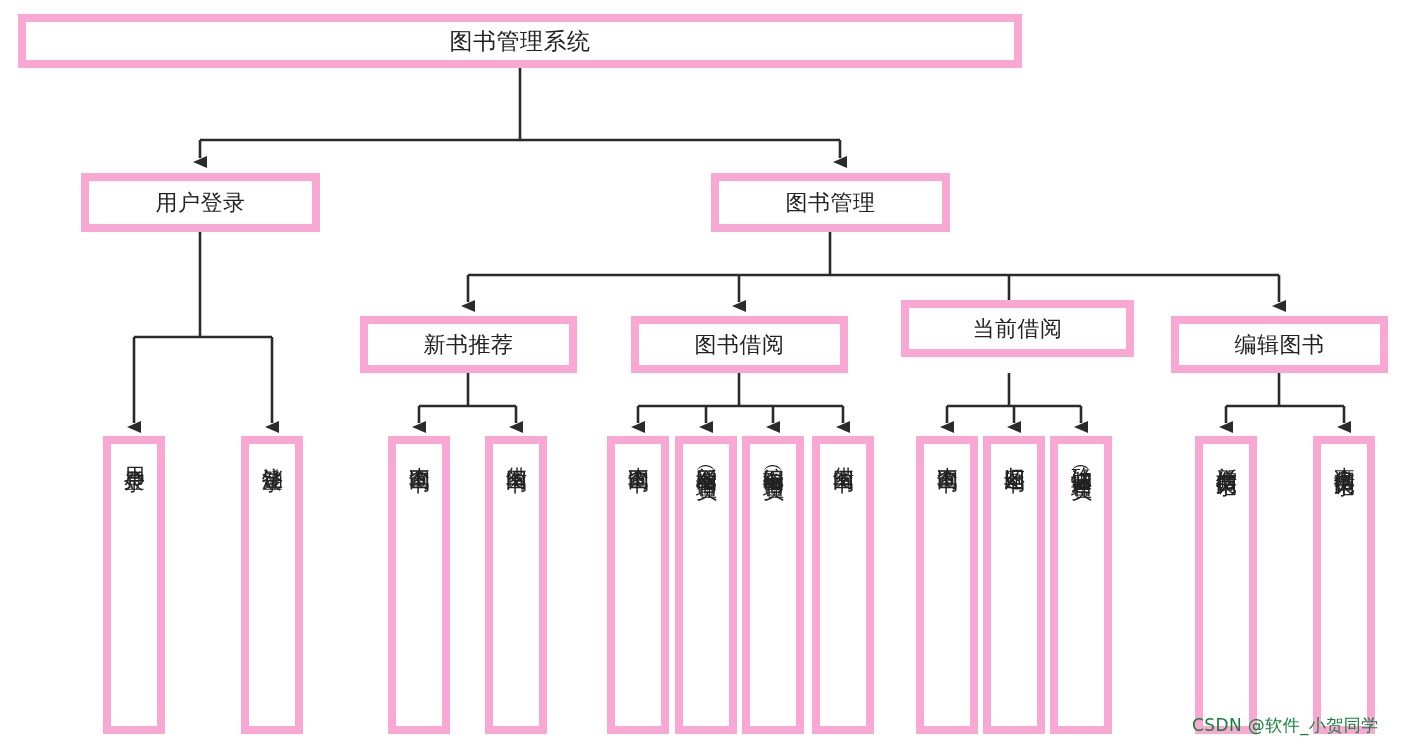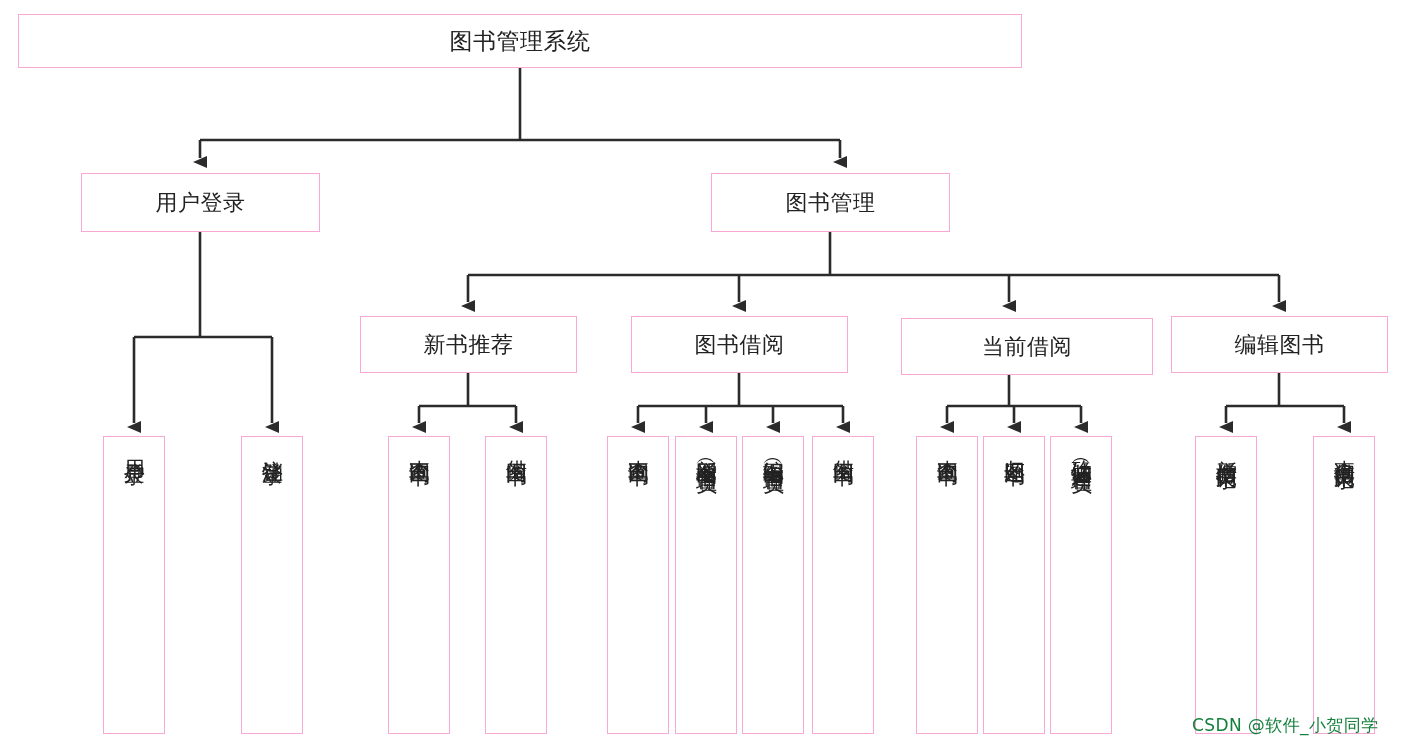--- a/index.html
+++ b/index.html
@@ -16,21 +16,21 @@
   }
   svg.lines{
     position:absolute;
     left:0;top:0;
     width:1405px;height:747px;
     pointer-events:none;
   }
   .node{
     position:absolute;
     box-sizing:border-box;
-    border:1px solid #f9a8d4;
+    border:8px solid #f9a8d4;
     background:#ffffff;
     display:flex;
     align-items:center;
     justify-content:center;
     text-align:center;
   }
   .node .label{
     font-size:22px;
     line-height:1.25;
     letter-spacing:0.5px;
@@ -124,21 +124,21 @@
   <div class="node" style="left:360px;top:316px;width:217px;height:57px;">
     <span class="label">新书推荐</span>
   </div>
 
   <div class="node" style="left:711px;top:173px;width:239px;height:59px;">
     <span class="label">图书管理</span>
   </div>
   <div class="node" style="left:631px;top:316px;width:217px;height:57px;text-align:right;">
     <span class="label">图书借阅</span>
   </div>
-  <div class="node" style="left:901px;top:318px;width:252px;height:57px;">
+  <div class="node" style="left:901px;top:300px;width:233px;height:57px;">
     <span class="label">当前借阅</span>
   </div>
   <div class="node" style="left:1171px;top:316px;width:217px;height:57px;">
     <span class="label">编辑图书</span>
   </div>
 
   <div class="node vert" style="left:103px;top:436px;width:62px;height:298px;">
     <span class="label">用户登录</span>
   </div>
   <div class="node vert" style="left:241px;top:436px;width:62px;height:298px;">

